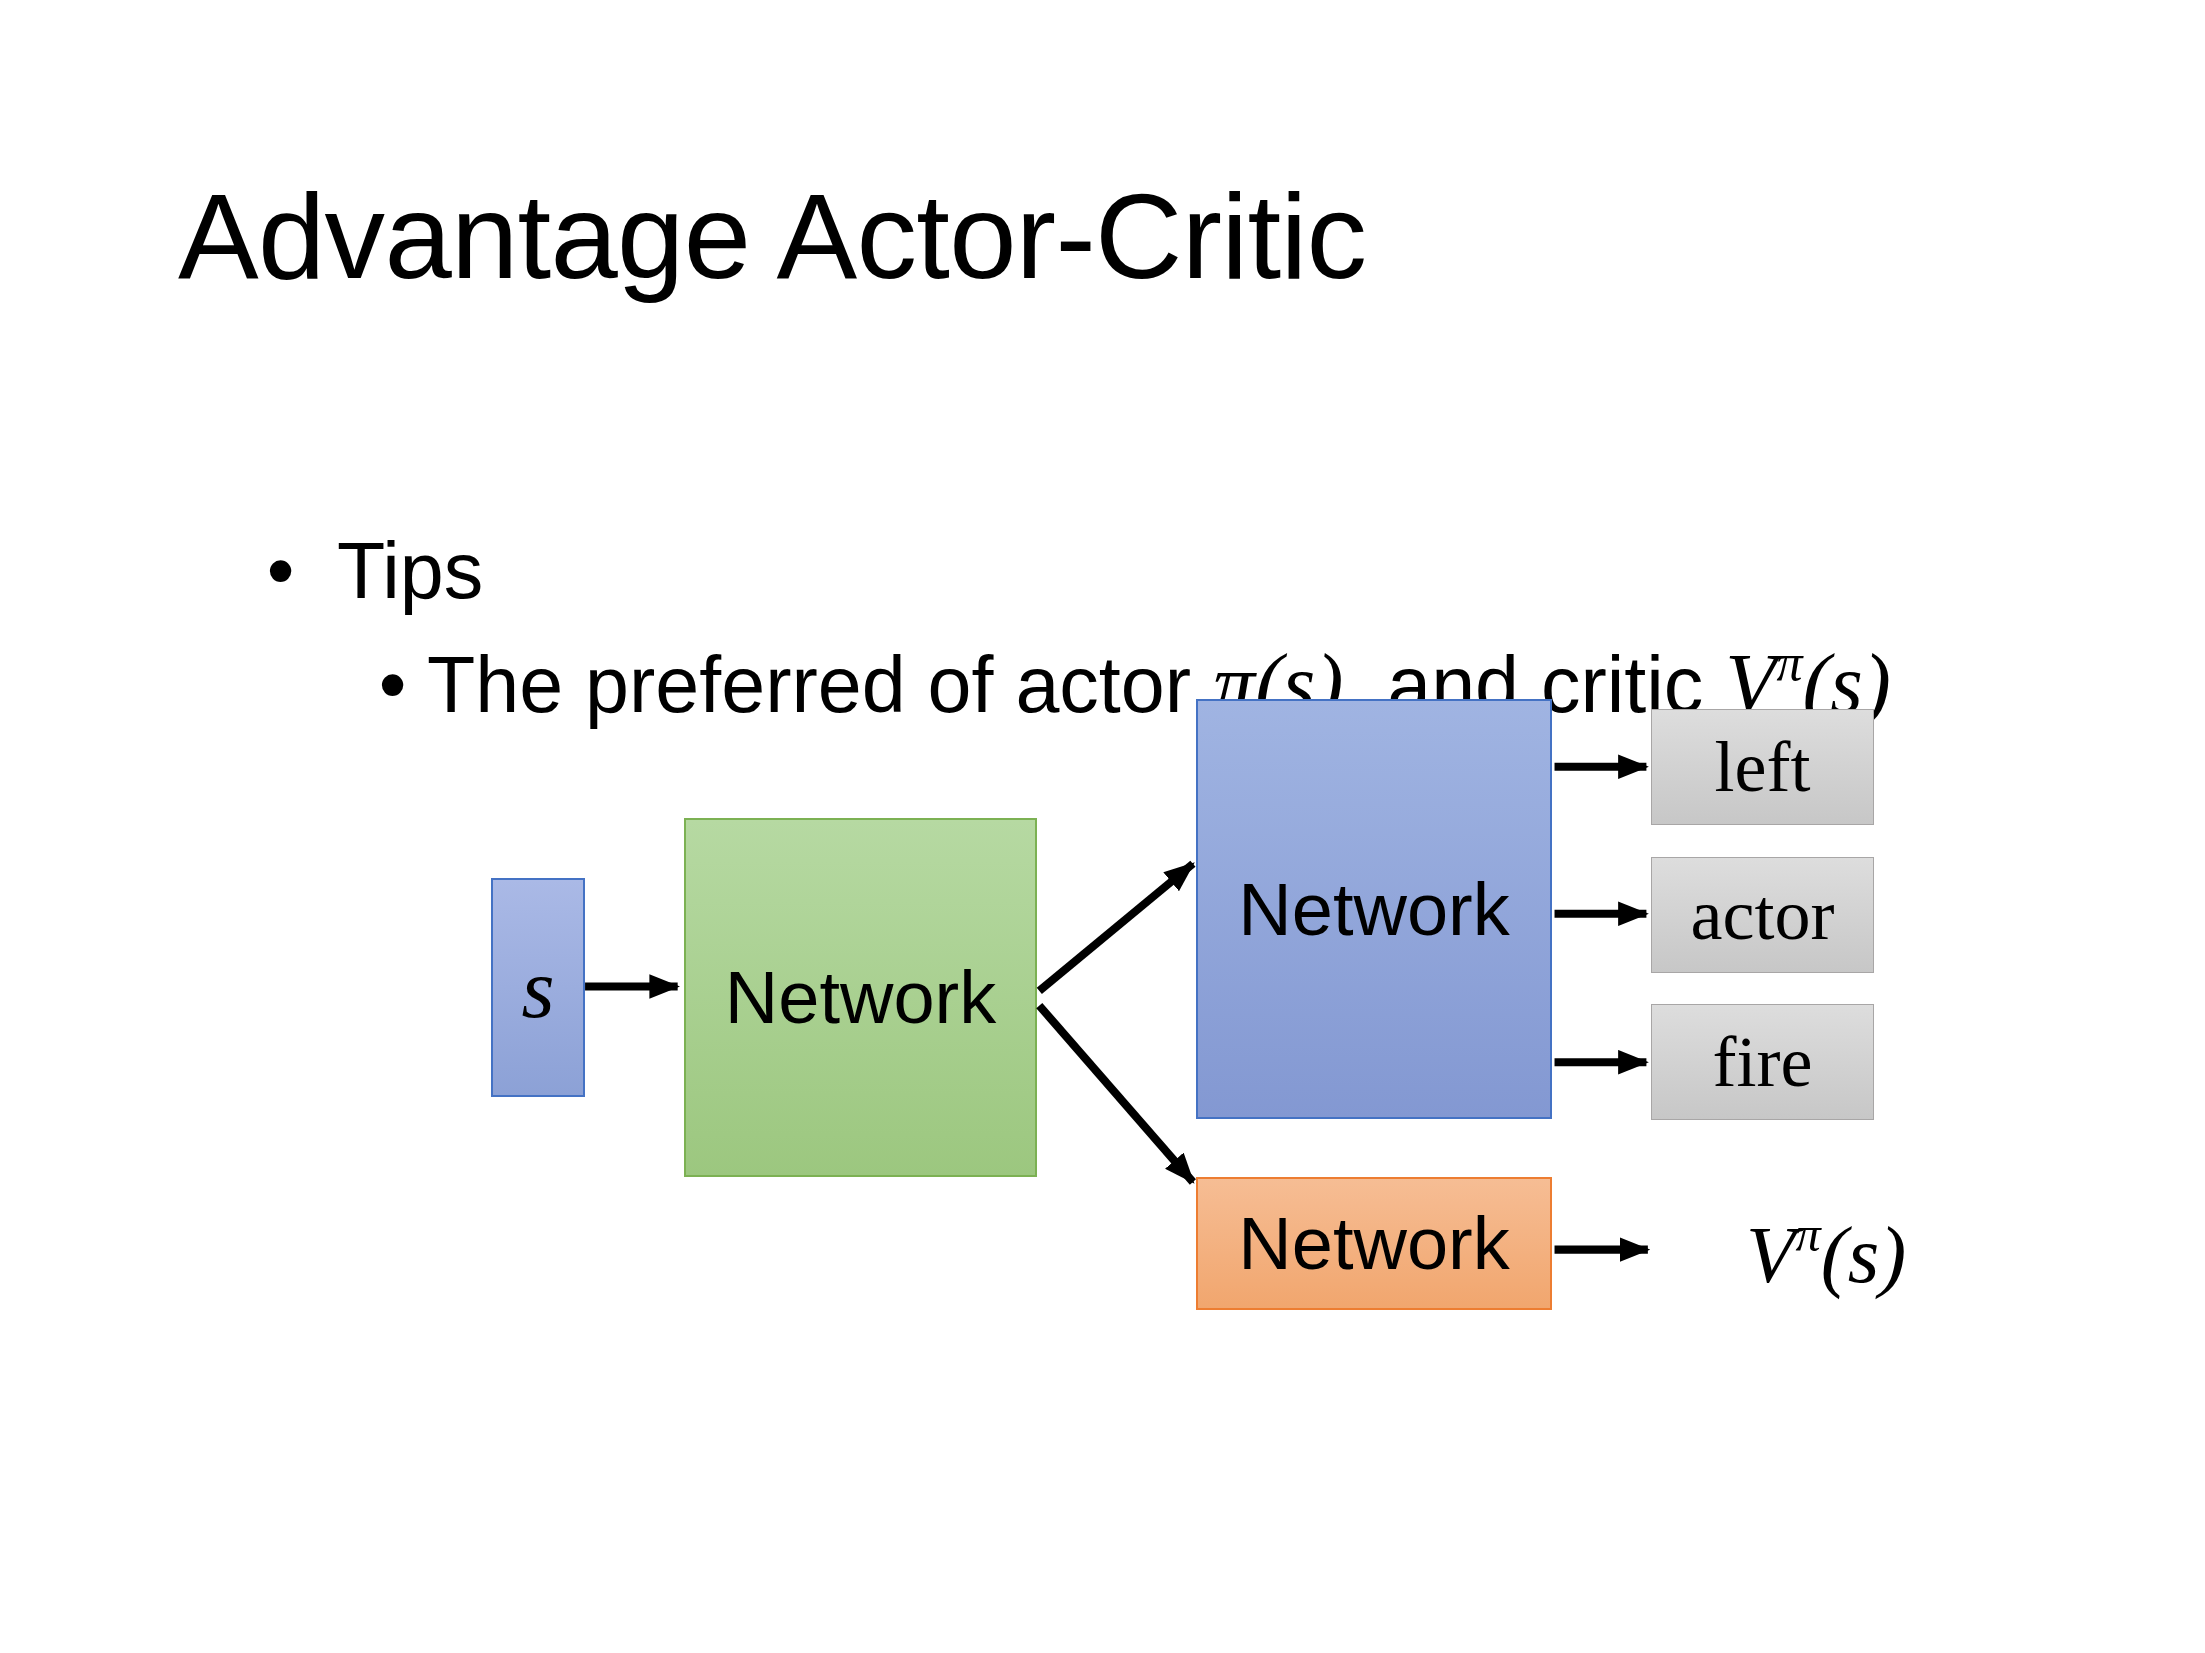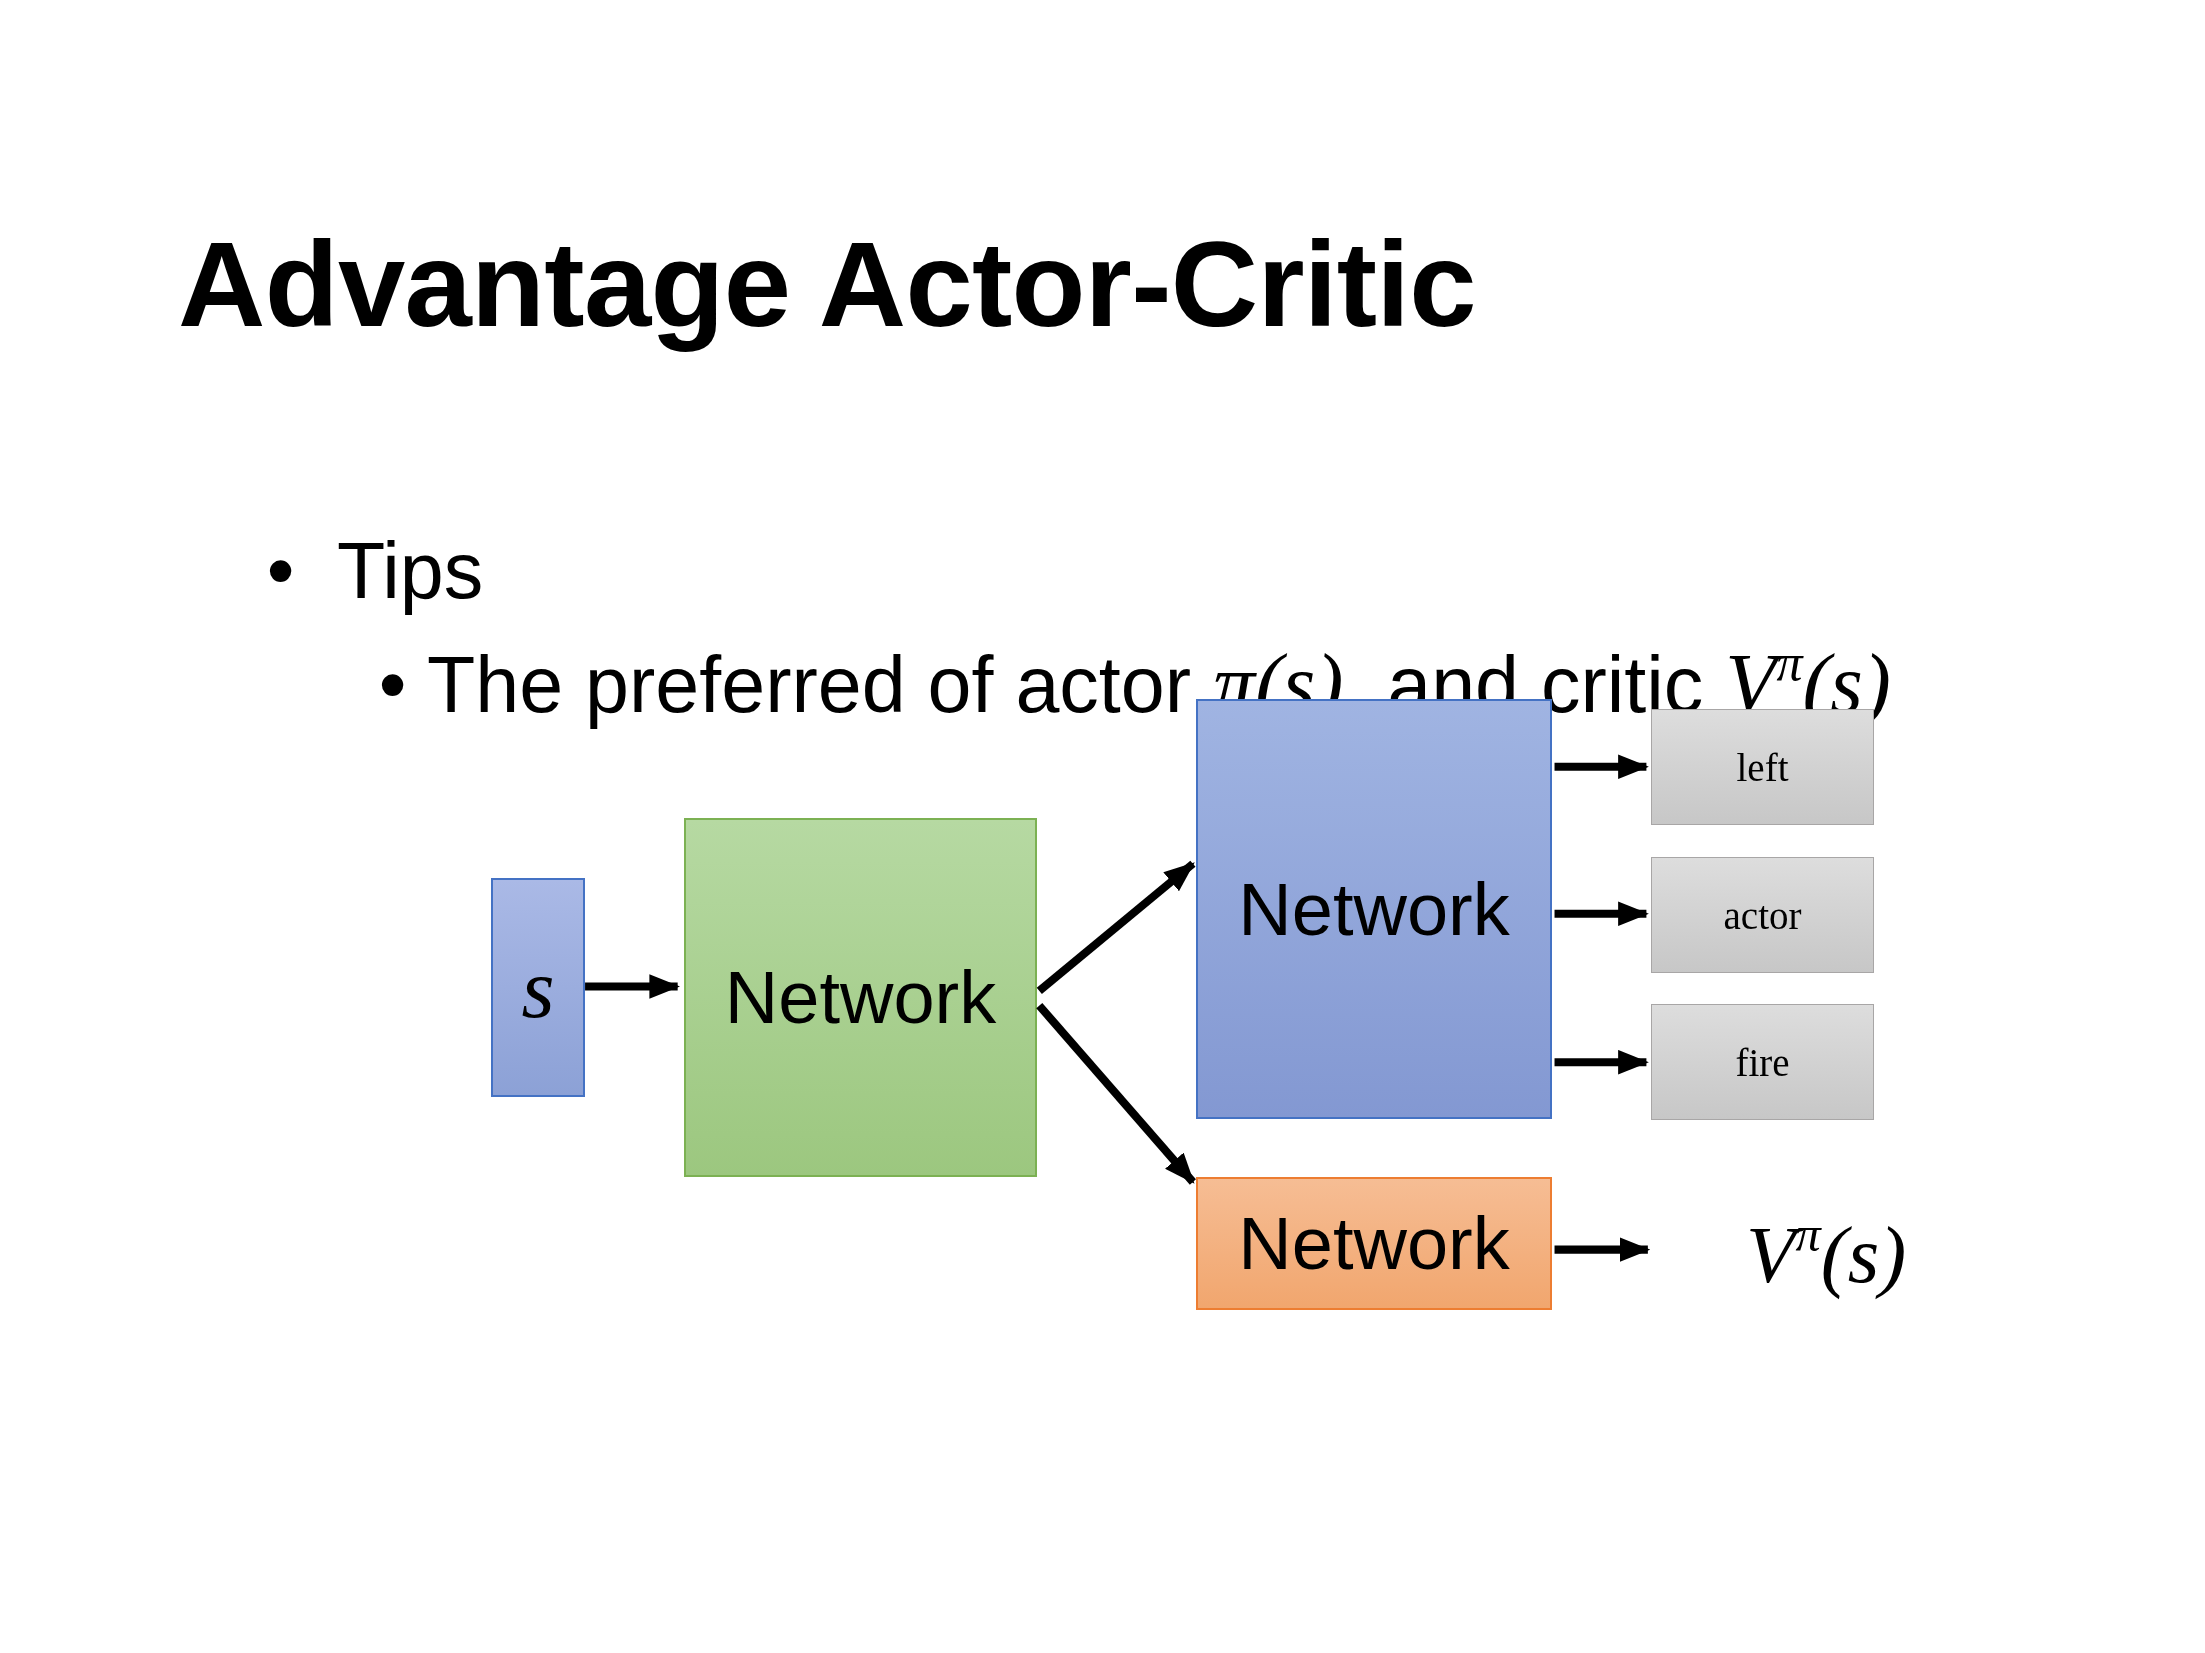--- a/index.html
+++ b/index.html
@@ -7,25 +7,24 @@
     position:relative;
     width:2205px;height:1654px;
     background:#ffffff;
     overflow:hidden;
     font-family:"Liberation Sans",sans-serif;
     color:var(--text,#000);
   }
   .abs{position:absolute;}
   .title{
     font-size:121px;
-    font-weight:700;
+    font-weight:400;
     letter-spacing:-0.7px;
     line-height:1;
     white-space:nowrap;
-    margin-top:48px;
   }
   .line{
     line-height:1;
     white-space:pre;
     font-weight:400;
   }
   .bullet{display:inline-block;}
   .math{
     font-family:"Liberation Serif",serif;
     font-style:italic;
@@ -71,21 +70,21 @@
     font-size:74px;
     font-weight:400;
   }
   .box-action{
     left:1651px;width:223px;height:116px;
     background:linear-gradient(180deg,var(--action_fill_top),var(--action_fill_bottom));
     border:1.5px solid var(--action_border);
   }
   .action-label{
     font-family:"Liberation Serif",serif;
-    font-size:39px;
+    font-size:72px;
   }
   .value-out{
     font-family:"Liberation Serif",serif;
     font-style:italic;
     font-size:81px;
     line-height:1;
     white-space:nowrap;
   }
   svg.arrows{position:absolute;left:0;top:0;}
   .arrow-line{stroke:var(--arrow,#000);stroke-width:11;}

